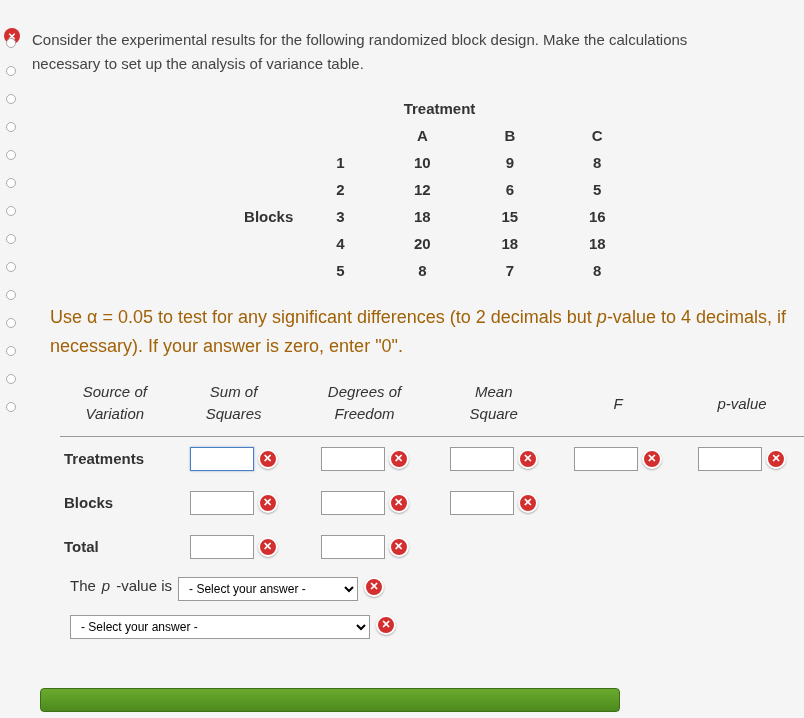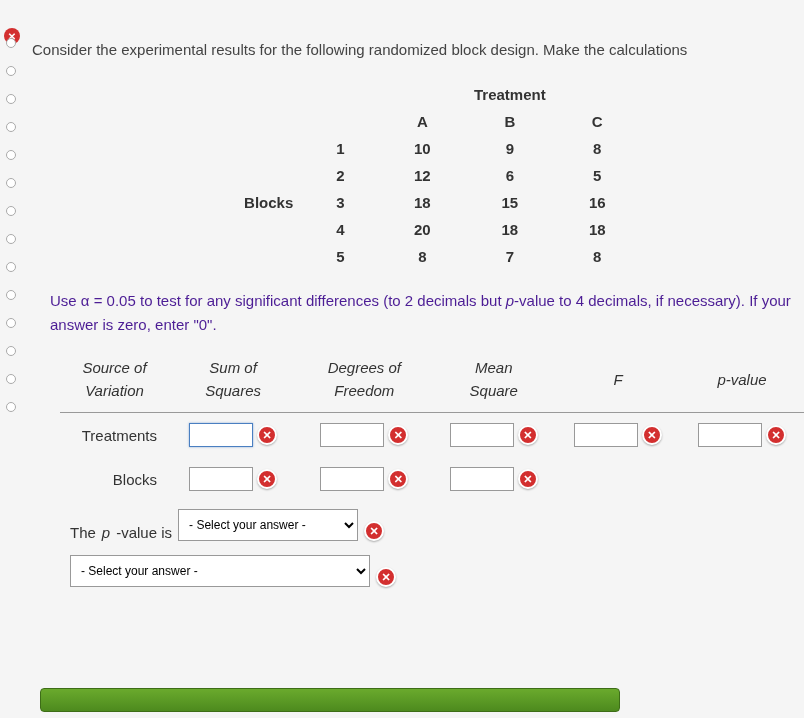--- a/index.html
+++ b/index.html
@@ -38,22 +38,21 @@
       align-items: center;
       justify-content: center;
     }
     .error-badge::before {
       content: "✕";
       color: #fff;
       font-size: 10px;
       font-weight: bold;
     }
     .content {
-      padding: 18px 0 0 30px;
-      margin-top: 20px;
+      padding: 28px 0 0 30px;
     }
     .question-text {
       font-size: 15px;
       line-height: 1.6;
       color: #444;
       margin-bottom: 18px;
       padding-left: 2px;
     }
     .data-table {
       margin: 0 auto 18px auto;
@@ -61,34 +60,34 @@
     }
     .data-table td, .data-table th {
       padding: 4px 24px;
       text-align: center;
       font-size: 15px;
       color: #333;
       font-weight: bold;
     }
     .data-table .treatment-header {
       font-weight: bold;
-      text-align: center;
+      text-align: left;
     }
     .data-table .col-header {
       font-weight: bold;
     }
     .data-table .blocks-label {
       font-weight: bold;
       text-align: right;
       padding-right: 8px;
     }
     .instruction {
-      font-size: 15px;
+      font-size: 18px;
       line-height: 1.6;
-      color: #4c1d95;
+      color: #a16207;
       margin-bottom: 16px;
       padding-left: 20px;
     }
     .anova-table {
       margin-left: 30px;
       border-collapse: collapse;
     }
     .anova-table th {
       font-weight: 500;
       font-size: 15px;
@@ -100,25 +99,26 @@
     .anova-table th.two-line {
       line-height: 1.5;
       font-style: italic;
     }
     .anova-table td {
       padding: 10px 18px;
       text-align: center;
       vertical-align: middle;
     }
     .anova-table td.row-label {
-      text-align: right;
+      text-align: left;
       font-size: 15px;
       color: #333;
       padding-left: 4px;
       padding-right: 12px;
+      font-weight: bold;
     }
     .input-wrap {
       display: inline-flex;
       align-items: center;
       gap: 4px;
     }
     .text-input {
       width: 64px;
       height: 24px;
       border: 1px solid #999;
@@ -146,32 +146,32 @@
       color: #fff;
       font-size: 11px;
       font-weight: bold;
     }
     .below-section {
       margin-left: 40px;
       margin-top: 8px;
     }
     .below-row {
       display: flex;
-      align-items: flex-end;
+      align-items: flex-start;
       gap: 6px;
       margin-bottom: 14px;
       font-size: 15px;
       color: #333;
     }
     .select-box {
       border: 1px solid #999;
       background: #fff;
       font-size: 12px;
       padding: 3px 6px;
-      height: 32px;
+      height: 24px;
     }
     .select-narrow { width: 180px; }
     .select-wide { width: 300px; }
     .green-bar {
       position: absolute;
       bottom: 6px;
       left: 40px;
       width: 580px;
       height: 24px;
       background: linear-gradient(#6aaa2d, #4d8a1e);
@@ -198,20 +198,21 @@
   <div class="nav-dot"></div>
   <div class="nav-dot"></div>
   <div class="nav-dot"></div>
   <div class="nav-dot"></div>
 </div>
 
 <div class="content">
 
   <div class="question-text">
     <span>Consider the experimental results for the following randomized block design. Make the calculations</span><br>
+    <span>necessary to set up the analysis of variance table.</span>
   </div>
 
   <table class="data-table">
     <tbody>
         <tr>
       <td></td>
           <td></td>
       <td colspan="3" class="treatment-header">Treatment</td>
     </tr>
     <tr>
@@ -304,20 +305,34 @@
             </span></td>
       <td><span class="input-wrap">
               <input class="text-input" style="">
               <span class="x-icon"></span>
             </span></td>
       <td><span class="input-wrap">
               <input class="text-input" style="">
               <span class="x-icon"></span>
             </span></td>
       <td></td>
+          <td></td>
+    </tr>
+    <tr>
+      <td class="row-label">Total</td>
+      <td><span class="input-wrap">
+              <input class="text-input" style="">
+              <span class="x-icon"></span>
+            </span></td>
+      <td><span class="input-wrap">
+              <input class="text-input" style="">
+              <span class="x-icon"></span>
+            </span></td>
+      <td></td>
+          <td></td>
           <td></td>
     </tr>
   </tbody>
     </table>
 
   <div class="below-section">
     <div class="below-row">
       <span>The </span>
         <span class="italic">p</span>
         <span>-value is</span>

